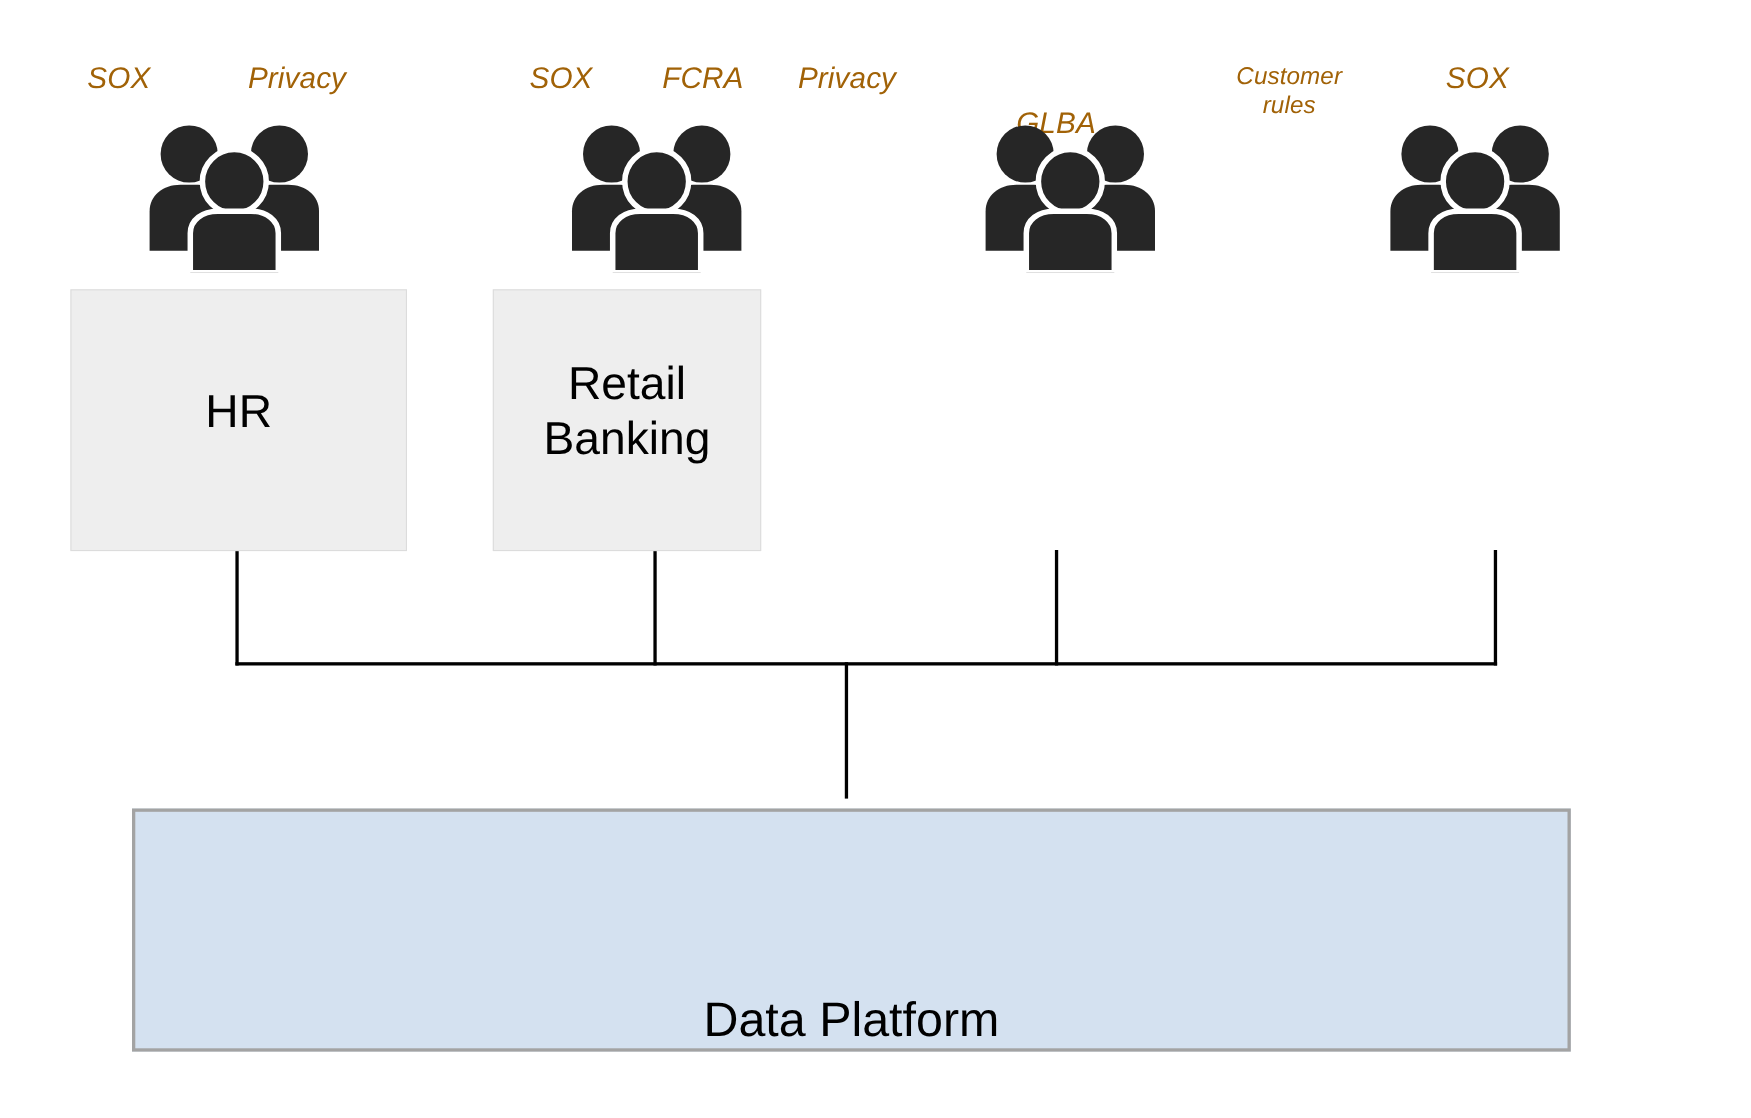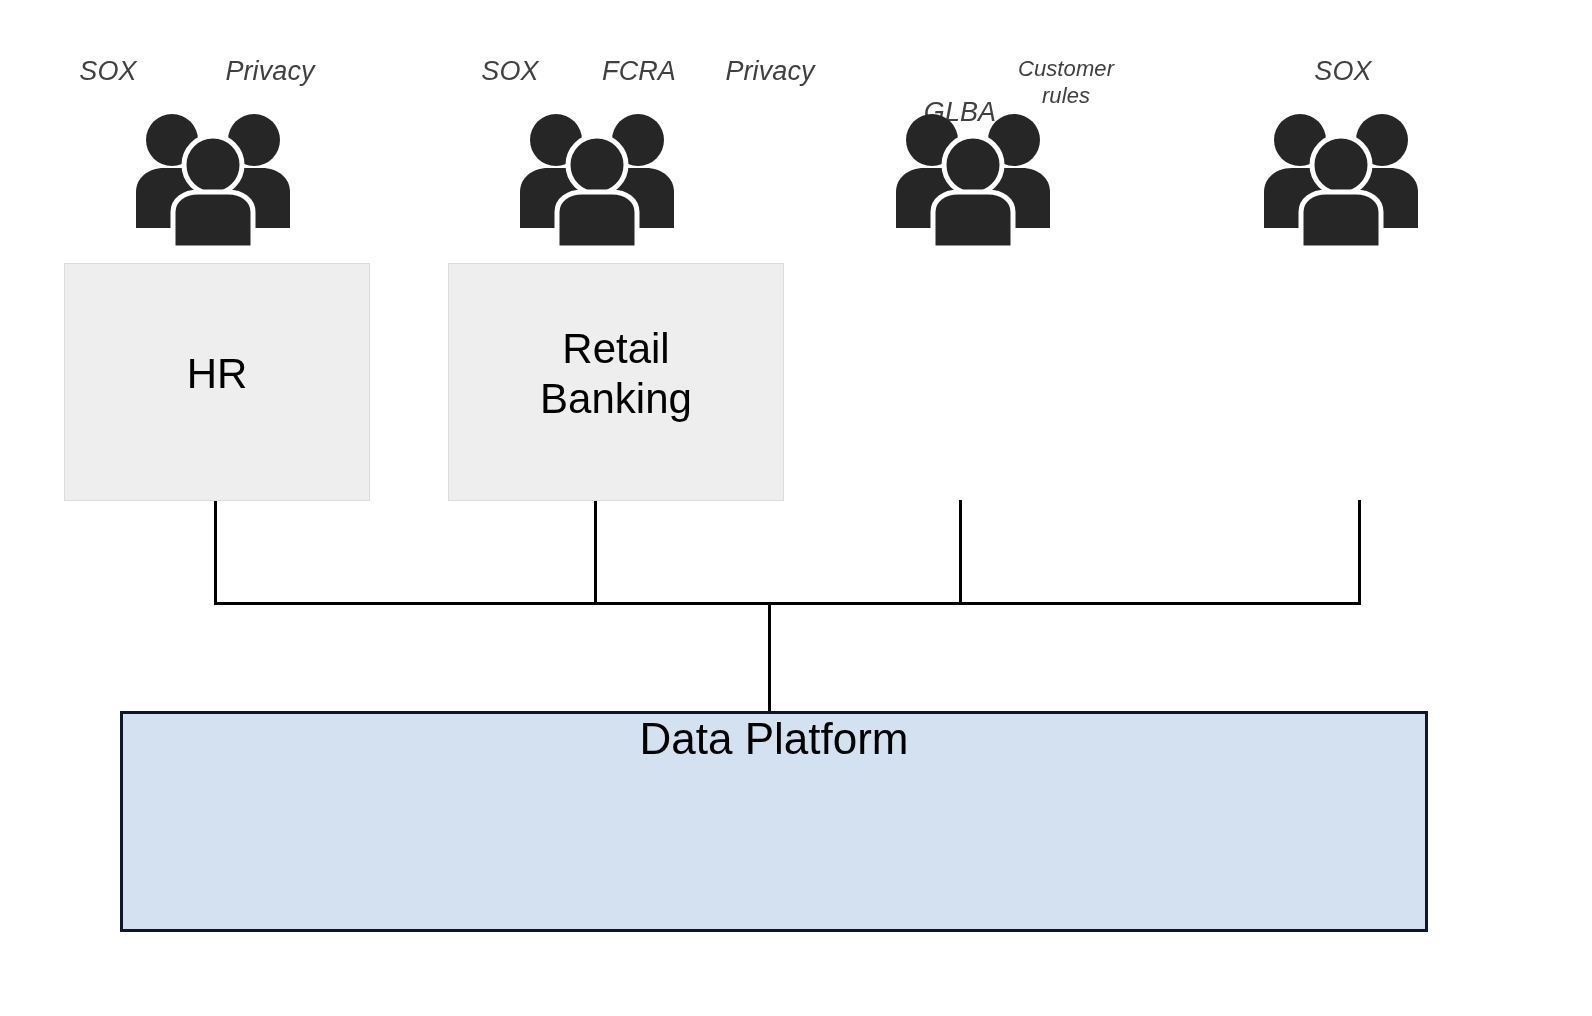--- a/index.html
+++ b/index.html
@@ -18,21 +18,21 @@
     background: #ffffff;
     overflow: hidden;
   }
 
   
   .tag {
     position: absolute;
     font-style: italic;
     font-size: 27px;
     line-height: 1.16;
-    color: #404040;
+    color: #a16207;
     white-space: pre-line;
     text-align: center;
     letter-spacing: .1px;
   }
   .tag.small {
     font-size: 22px;
     line-height: 1.22;
   }
 
   
@@ -60,25 +60,26 @@
     text-align: center;
     white-space: pre-line;
     position: relative;
     top: -8px;
   }
 
   
   .platform-box {
     position: absolute;
     background: #d4e1f0;
-    border: 3px solid #0f172a;
+    border: 3px solid #a3a3a3;
     box-sizing: border-box;
     display: flex;
-    align-items: flex-start;
+    align-items: flex-end;
     justify-content: center;
+    margin-top: 24px;
   }
   .platform-label {
     font-size: 44px;
     color: #000000;
     text-align: center;
   }
 
   
   .vline {
     position: absolute;
@@ -101,21 +102,21 @@
   <div class="tag" style="left:200px; top:56px; width:140px;">Privacy</div>
 
   <div class="tag" style="left:450px; top:56px; width:120px;">SOX</div>
 
   <div class="tag" style="left:574px; top:56px; width:130px;">FCRA</div>
 
   <div class="tag" style="left:700px; top:56px; width:140px;">Privacy</div>
 
   <div class="tag" style="left:890px; top:56px; width:140px;margin-top:41px;">GLBA</div>
 
-  <div class="tag small" style="left:986px; top:56px; width:160px;text-align:center;">Customer
+  <div class="tag small" style="left:1092px; top:56px; width:160px;text-align:center;">Customer
 rules</div>
 
   <div class="tag" style="left:1278px; top:56px; width:130px;">SOX</div>
 
   <div class="people-icon" style="left:128px; top:108px;">
     <svg viewBox="0 0 170 140" xmlns="http://www.w3.org/2000/svg">
       <g fill="#262626">
         <circle cx="44" cy="32" r="26"></circle>
         <path d="M8 120 L8 84 C8 70 20 60 36 60 L52 60 C68 60 80 70 80 84 L80 120 Z"></path>
         <circle cx="126" cy="32" r="26"></circle>
@@ -179,21 +180,21 @@
   <div class="vline" style="left:1358px; top:500px; height:105px;"></div>
 
   <div class="hline" style="left:214px; top:602px; width:1147px;"></div>
 
   <div class="vline" style="left:768px; top:602px; height:124px;"></div>
 
   <div class="dept-box" style="left:64px; top:263px; width:306px; height:238px;">
     <span class="dept-label">HR</span>
   </div>
 
-  <div class="dept-box" style="left:448px; top:263px; width:336px; height:238px;justify-content:center;">
+  <div class="dept-box" style="left:448px; top:263px; width:244px; height:238px;justify-content:center;">
     <span class="dept-label">Retail
 Banking</span>
   </div>
 
 
 
   <div class="platform-box" style="left:120px; top:711px; width:1308px; height:221px;">
     <span class="platform-label">Data Platform</span>
   </div>
 

